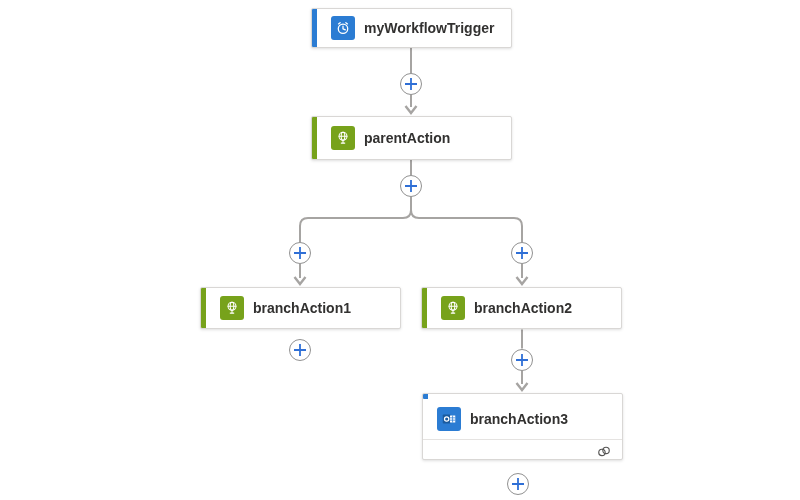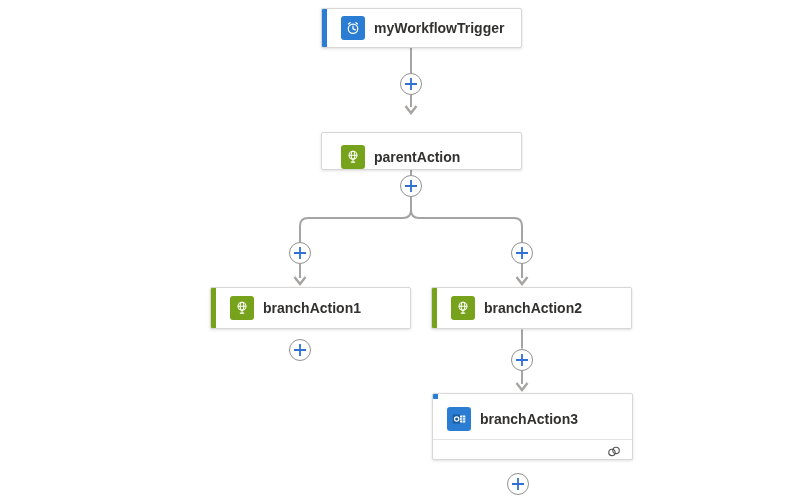--- a/index.html
+++ b/index.html
@@ -10,21 +10,20 @@
   }
   .canvas{position:absolute;inset:0;}
   svg.connectors{position:absolute;left:0;top:0;width:800px;height:500px;pointer-events:none;}
 
   .card{
     position:absolute;background:#ffffff;
     border:1px solid #d9d7d5;border-radius:2px;
     box-shadow:0 1px 3px rgba(0,0,0,0.13);
     display:flex;align-items:stretch;box-sizing:border-box;
     cursor:pointer;
-    margin-left:10px;
   }
   .accent{width:5px;flex:0 0 5px;border-radius:1px 0 0 1px;}
   .accent.blue{background:#2b7cd3;}
   .accent.green{background:#77a21b;}
   .card-body{display:flex;align-items:center;padding-left:14px;flex:1;}
   .node-icon{
     width:24px;height:24px;border-radius:3px;flex:0 0 24px;
     display:flex;align-items:center;justify-content:center;
   }
   .node-icon.blue{background:#2b7cd3;}
@@ -83,21 +82,21 @@
       <span class="node-label">myWorkflowTrigger</span>
     </span>
   </div>
 
   <button class="plus-btn" style="left:400px;top:73px;">
     <svg width="14" height="14" viewBox="0 0 14 14" stroke="#2f6fd6" stroke-width="1.8">
       <path d="M7 1 V13 M1 7 H13"></path>
     </svg>
   </button>
 
-  <div class="card" style="left:311px;top:132px;width:201px;height:38px;align-items:flex-end;">
+  <div class="card" style="left:311px;top:116px;width:201px;height:44px;">
     <span class="accent green"></span>
     <span class="card-body">
       <span class="node-icon green">
         <svg width="18" height="18" viewBox="0 0 24 24" fill="none" stroke="#ffffff" stroke-width="1.4" stroke-linecap="round">
           <circle cx="12" cy="9.6" r="5.3"></circle>
           <ellipse cx="12" cy="9.6" rx="2.4" ry="5.3"></ellipse>
           <path d="M6.8 9.6 H17.2"></path>
           <path d="M12 15 V18.3"></path>
           <path d="M9.6 18.8 H14.4"></path>
         </svg>

